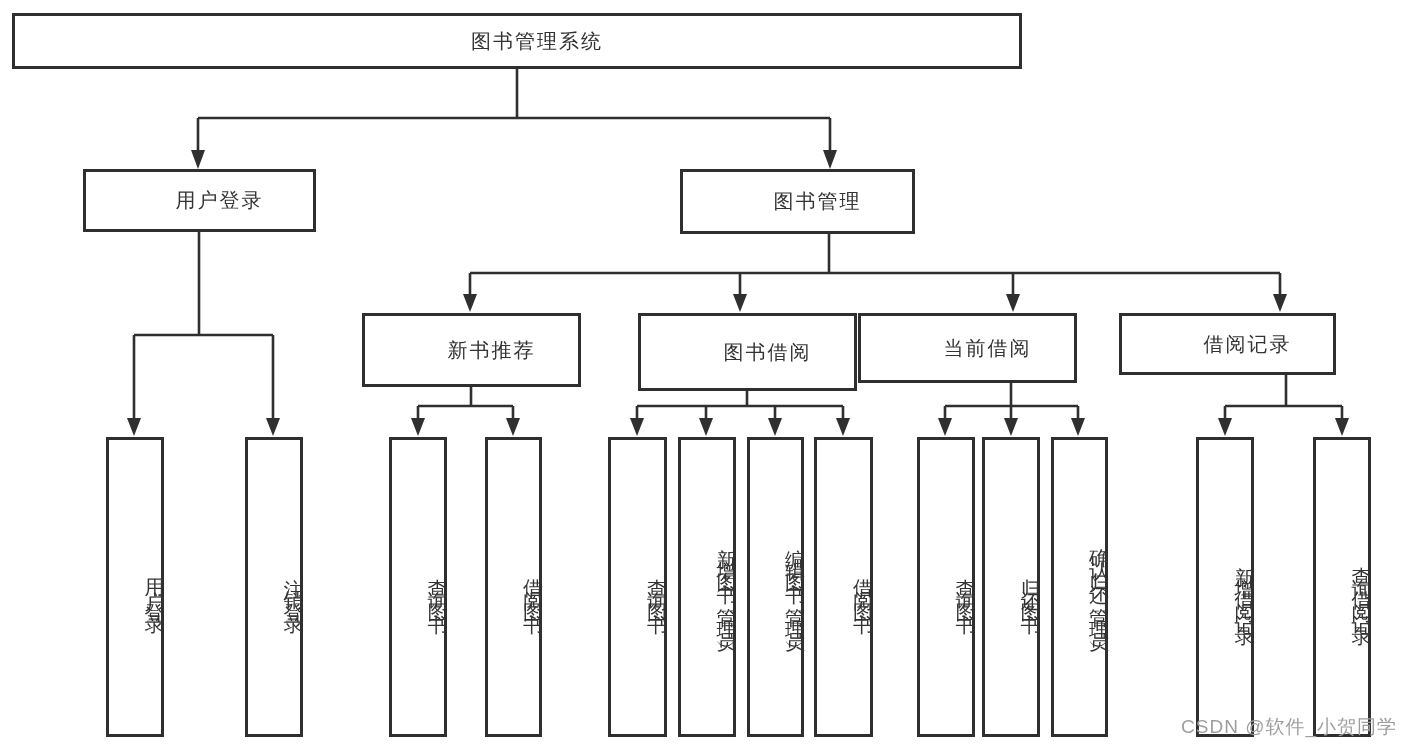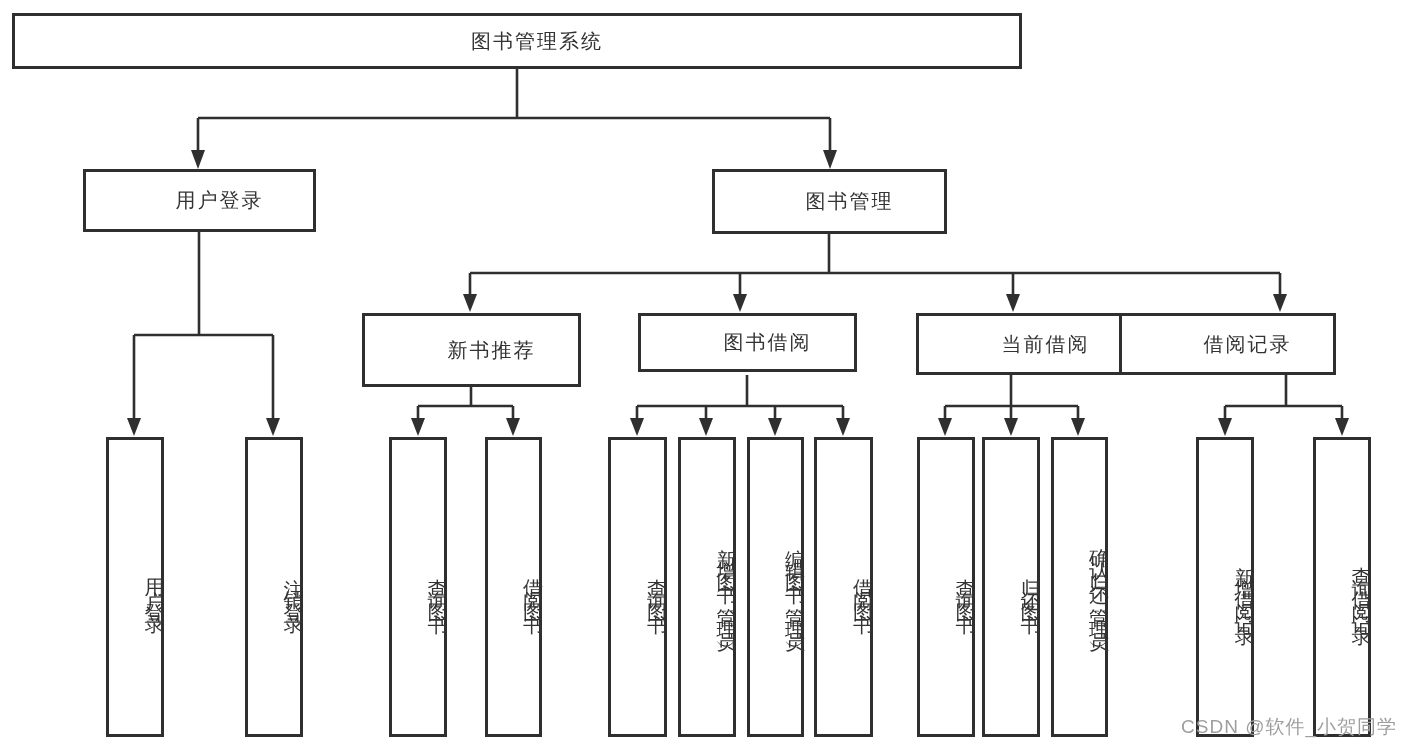--- a/index.html
+++ b/index.html
@@ -88,25 +88,25 @@
       <polygon points="1004,418 1018,418 1011,436"></polygon>
       <polygon points="1071,418 1085,418 1078,436"></polygon>
       <polygon points="1218,418 1232,418 1225,436"></polygon>
       <polygon points="1335,418 1349,418 1342,436"></polygon>
     </g>
   </svg>
 
   <div class="node h-node" style="left:12px;top:13px;width:1010px;height:56px;">图书管理系统</div>
 
   <div class="node h-node" style="left:83px;top:169px;width:233px;height:63px;">用户登录</div>
-  <div class="node h-node" style="left:712px;top:169px;width:235px;height:65px;">图书管理</div>
+  <div class="node h-node" style="left:680px;top:169px;width:235px;height:65px;">图书管理</div>
 
   <div class="node h-node" style="left:362px;top:313px;width:219px;height:74px;">新书推荐</div>
-  <div class="node h-node" style="left:638px;top:313px;width:219px;height:59px;font-family:Liberation Serif, serif;">图书借阅</div>
-  <div class="node h-node" style="left:916px;top:313px;width:219px;height:62px;">当前借阅</div>
+  <div class="node h-node" style="left:638px;top:313px;width:219px;height:78px;font-family:Liberation Serif, serif;">图书借阅</div>
+  <div class="node h-node" style="left:858px;top:313px;width:219px;height:70px;">当前借阅</div>
   <div class="node h-node" style="left:1119px;top:313px;width:217px;height:62px;">借阅记录</div>
 
   <div class="node v-node" style="left:106px;top:437px;width:58px;height:300px;">用户登录</div>
   <div class="node v-node" style="left:245px;top:437px;width:58px;height:300px;">注销登录</div>
 
   <div class="node v-node" style="left:389px;top:437px;width:58px;height:300px;">查询图书</div>
   <div class="node v-node" style="left:485px;top:437px;width:57px;height:300px;">借阅图书</div>
 
   <div class="node v-node" style="left:608px;top:437px;width:59px;height:300px;">查询图书</div>
   <div class="node v-node" style="left:678px;top:437px;width:58px;height:300px;">新增图书（管理员）</div>

